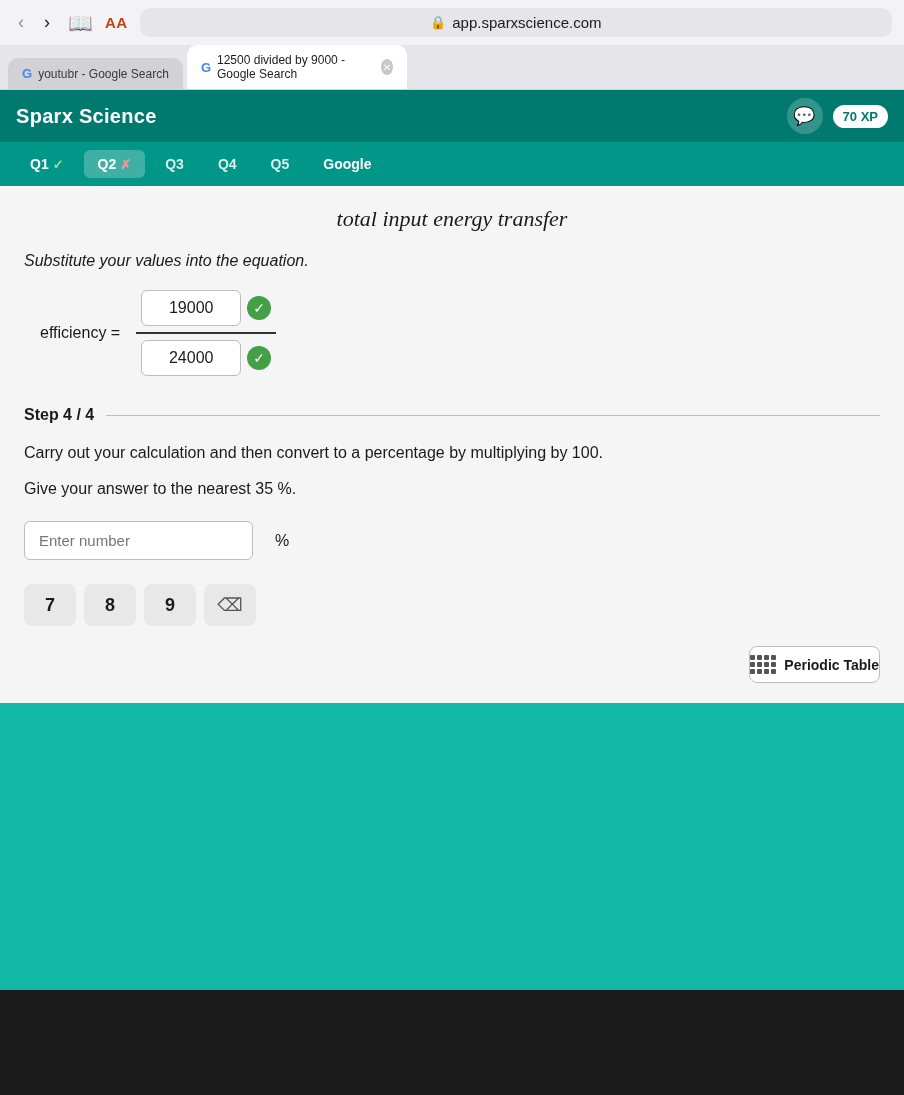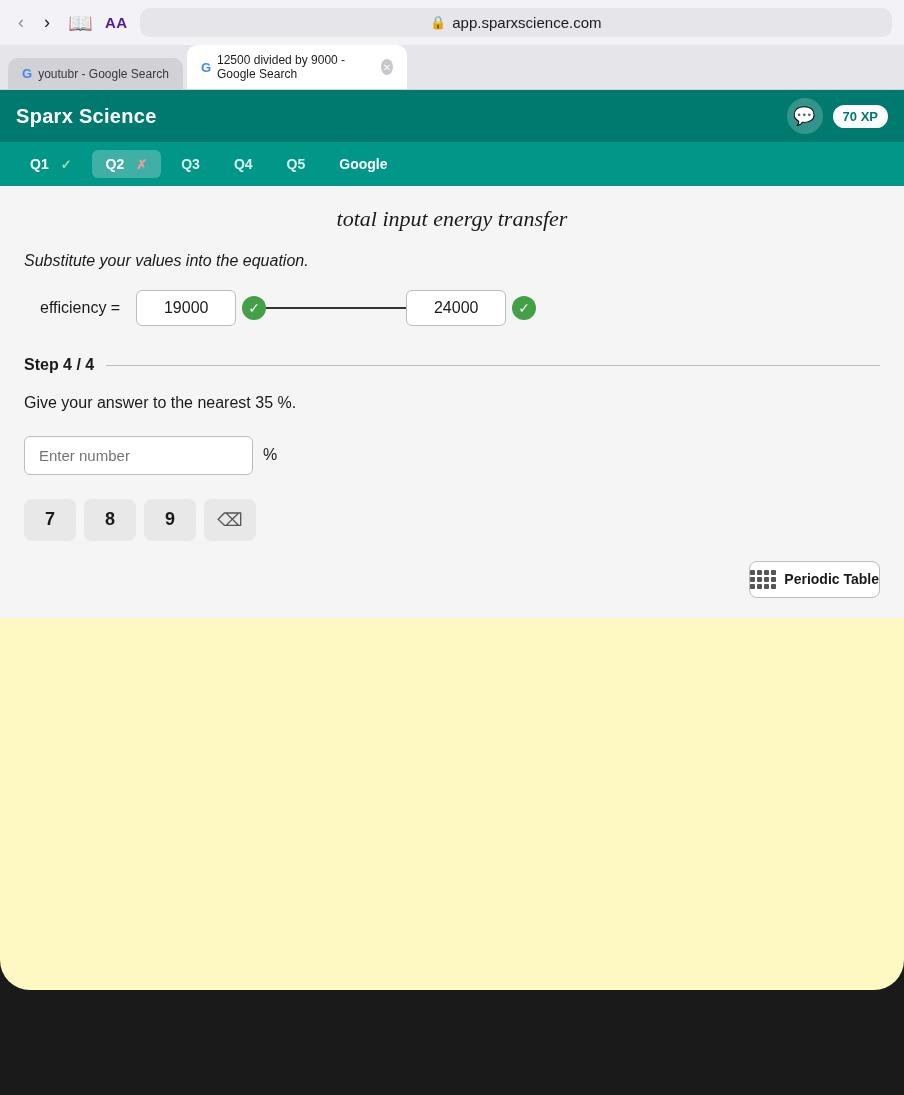--- a/index.html
+++ b/index.html
@@ -42,21 +42,21 @@
     .nav-btn.active { color: #1c1c1e; }
 
     .book-icon {
       font-size: 20px;
       color: #1c1c1e;
     }
 
     .aa-text {
       font-size: 15px;
       font-weight: 600;
-      color: #4c1d95;
+      color: #c2410c;
       letter-spacing: 0.5px;
     }
 
     .address-bar {
       flex: 1;
       background: #e5e5ea;
       border-radius: 10px;
       padding: 6px 12px;
       display: flex;
       align-items: center;
@@ -115,23 +115,22 @@
       display: flex;
       align-items: center;
       justify-content: center;
       font-size: 10px;
       color: #fff;
       cursor: pointer;
     }
 
     
     .app-wrapper {
-      background: #fef9c3;
+      background: #14b8a6;
       min-height: 900px;
-      border-radius: 30px;
     }
 
     
     .sparx-header {
       background: #007a6e;
       display: flex;
       align-items: center;
       padding: 0 16px;
       height: 52px;
       justify-content: space-between;
@@ -183,21 +182,21 @@
 
     .q-tab {
       padding: 6px 14px;
       border-radius: 6px;
       font-size: 14px;
       font-weight: 600;
       color: rgba(255,255,255,0.85);
       cursor: pointer;
       display: flex;
       align-items: center;
-      gap: 12px;
+      gap: 4px;
     }
 
     .q-tab.active {
       background: rgba(255,255,255,0.25);
       color: #fff;
     }
 
     .q-tab.correct { color: #ffffff; }
     .q-tab.wrong { color: #ffffff; }
 
@@ -241,21 +240,21 @@
     }
 
     .efficiency-eq {
       font-size: 16px;
       color: #1a1a1a;
       font-weight: 500;
     }
 
     .fraction {
       display: flex;
-      flex-direction: row;
+      flex-direction: column;
       align-items: center;
     }
 
     .fraction-input-row {
       display: flex;
       align-items: center;
       gap: 6px;
     }
 
     .fraction-field {
@@ -313,21 +312,21 @@
     .step-instruction {
       font-size: 16px;
       color: #1a1a1a;
       line-height: 1.6;
       margin-bottom: 10px;
     }
 
     .answer-row {
       display: flex;
       align-items: center;
-      gap: 10px;
+      gap: 22px;
       margin-top: 20px;
       margin-bottom: 24px;
     }
 
     .answer-input {
       border: 1.5px solid #bdbdbd;
       border-radius: 6px;
       padding: 10px 14px;
       font-size: 15px;
       color: #9e9e9e;
@@ -502,20 +501,21 @@
           <div class="green-check">✓</div>
         </div>
       </div>
     </div>
 
     <div class="step-divider">
       <span class="step-label">Step 4 / 4</span>
       <div class="divider-line"></div>
     </div>
 
+    <p class="step-instruction">Carry out your calculation and then convert to a percentage by multiplying by 100.</p>
     <p class="step-instruction">Give your answer to the nearest 35 %.</p>
 
     <div class="answer-row">
       <input class="answer-input" type="text" placeholder="Enter number" style="">
       <span class="percent-sign">%</span>
     </div>
 
     <div class="num-pad">
       <button class="num-btn">7</button>
       <button class="num-btn">8</button>

